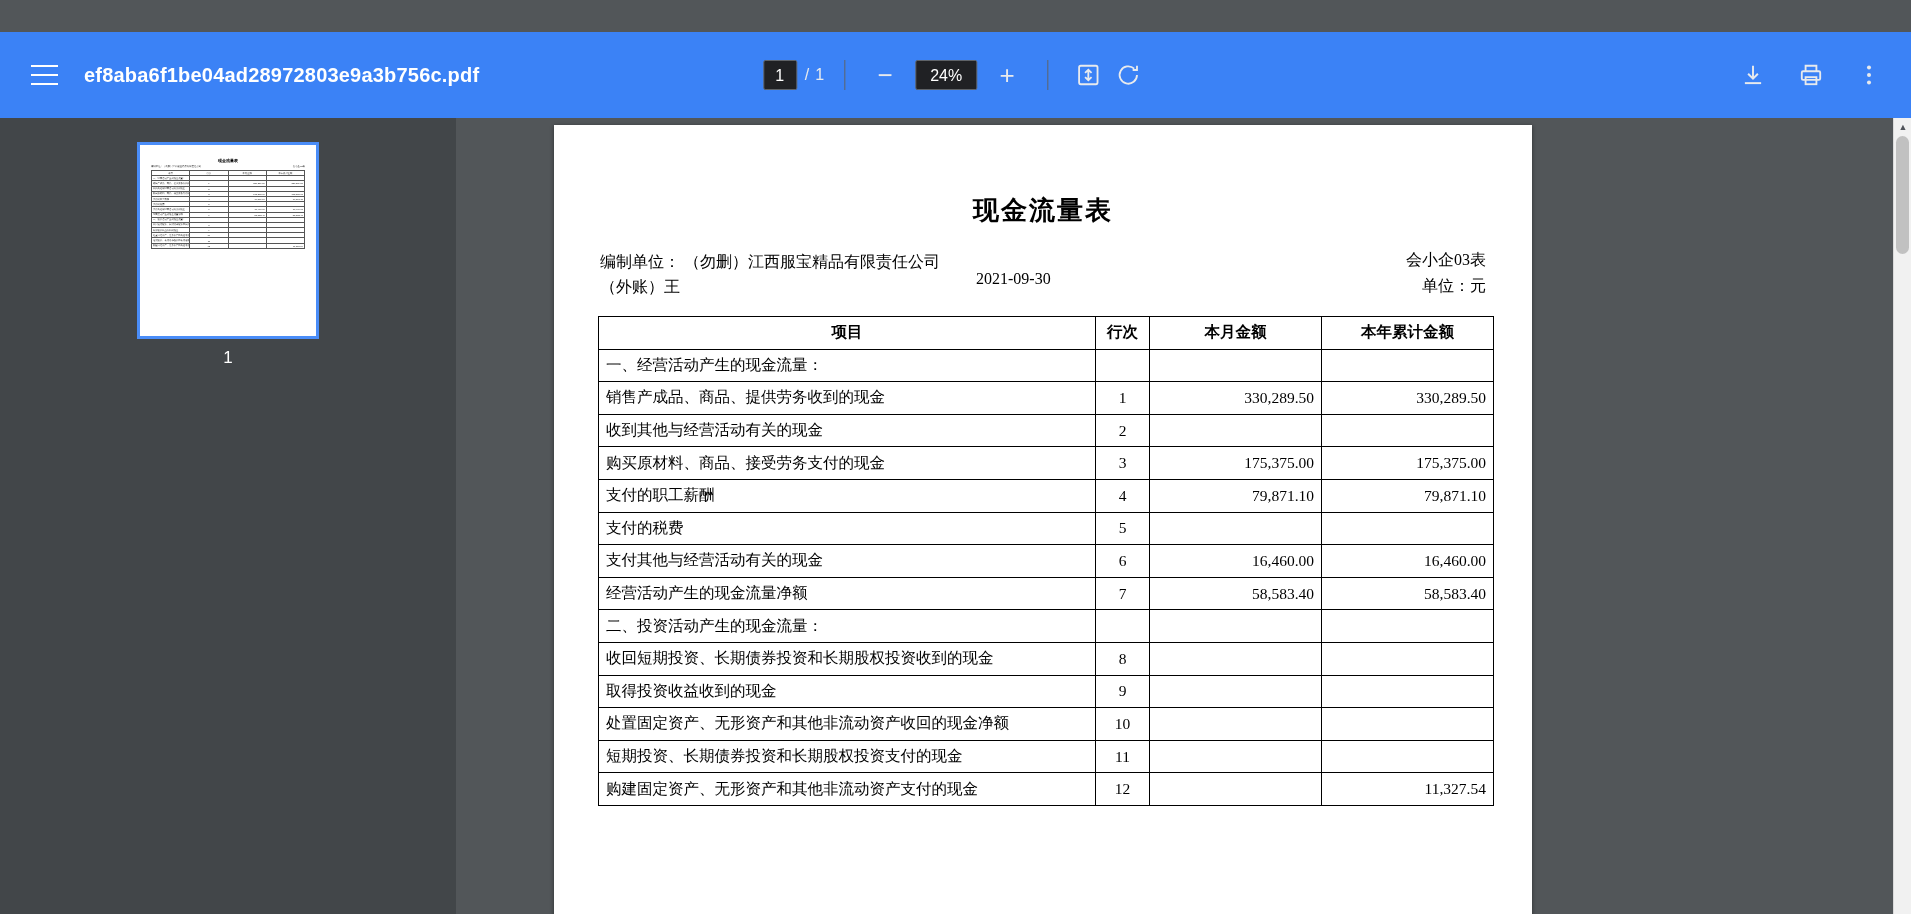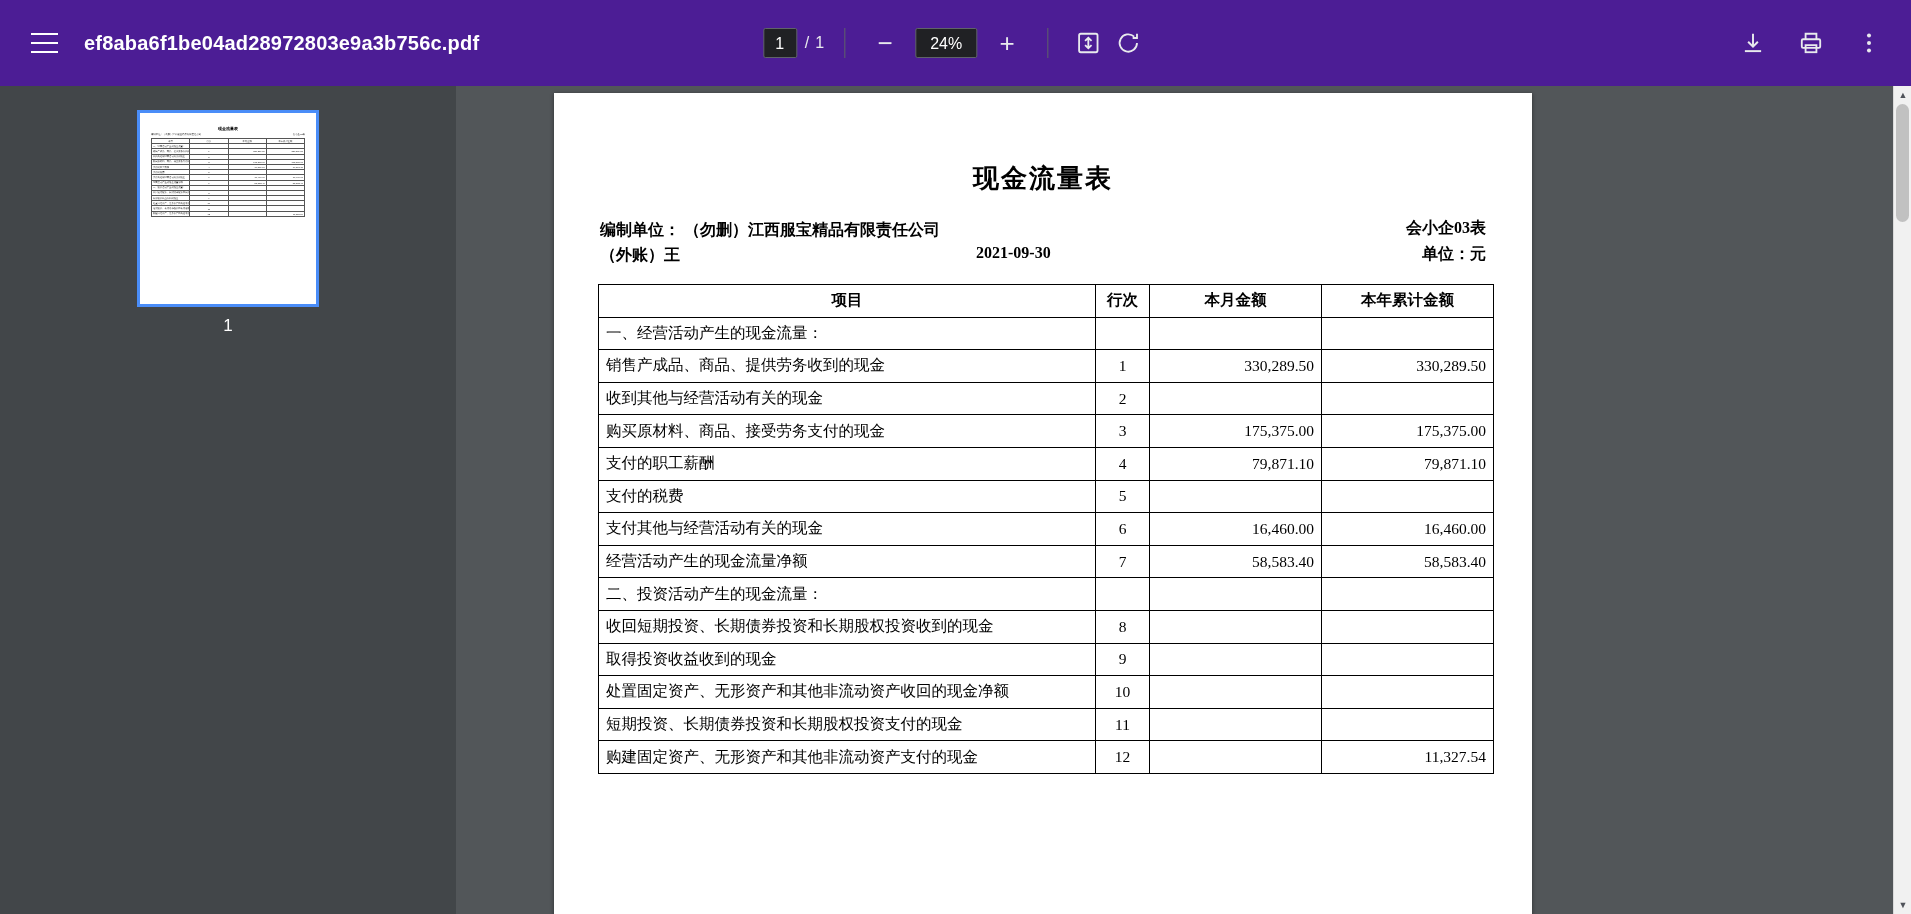--- a/index.html
+++ b/index.html
@@ -9,26 +9,27 @@
     height: 914px;
     overflow: hidden;
     font-family: "Liberation Sans", sans-serif;
     background: #525659;
   }
 
   
   .toolbar {
     position: relative;
     height: 86px;
-    background: #4c1d95;
+    background: #3b82f6;
     display: flex;
     align-items: center;
     color: #ffffff;
     box-sizing: border-box;
     padding: 0 22px;
+    margin-top: 32px;
   }
   .hamburger {
     width: 44px;
     height: 44px;
     display: flex;
     flex-direction: column;
     justify-content: center;
     align-items: center;
     gap: 7px;
     cursor: pointer;
@@ -221,33 +222,32 @@
     font-size: 26px;
     font-weight: bold;
     margin: 30px 0 0 0;
     letter-spacing: 2px;
   }
   .rpt-meta {
     position: relative;
     margin-top: 22px;
     height: 56px;
     font-size: 16px;
-    font-weight: bold;
   }
   .meta-left {
     position: absolute;
     left: 2px;
     top: 0;
     line-height: 1.55;
     white-space: pre-line;
   }
   .meta-date {
     position: absolute;
     left: 378px;
-    top: 26px;
+    top: 20px;
     font-size: 16px;
   }
   .meta-right-1 {
     position: absolute;
     right: 2px;
     top: 0;
     font-size: 16px;
   }
   .meta-right-2 {
     position: absolute;

